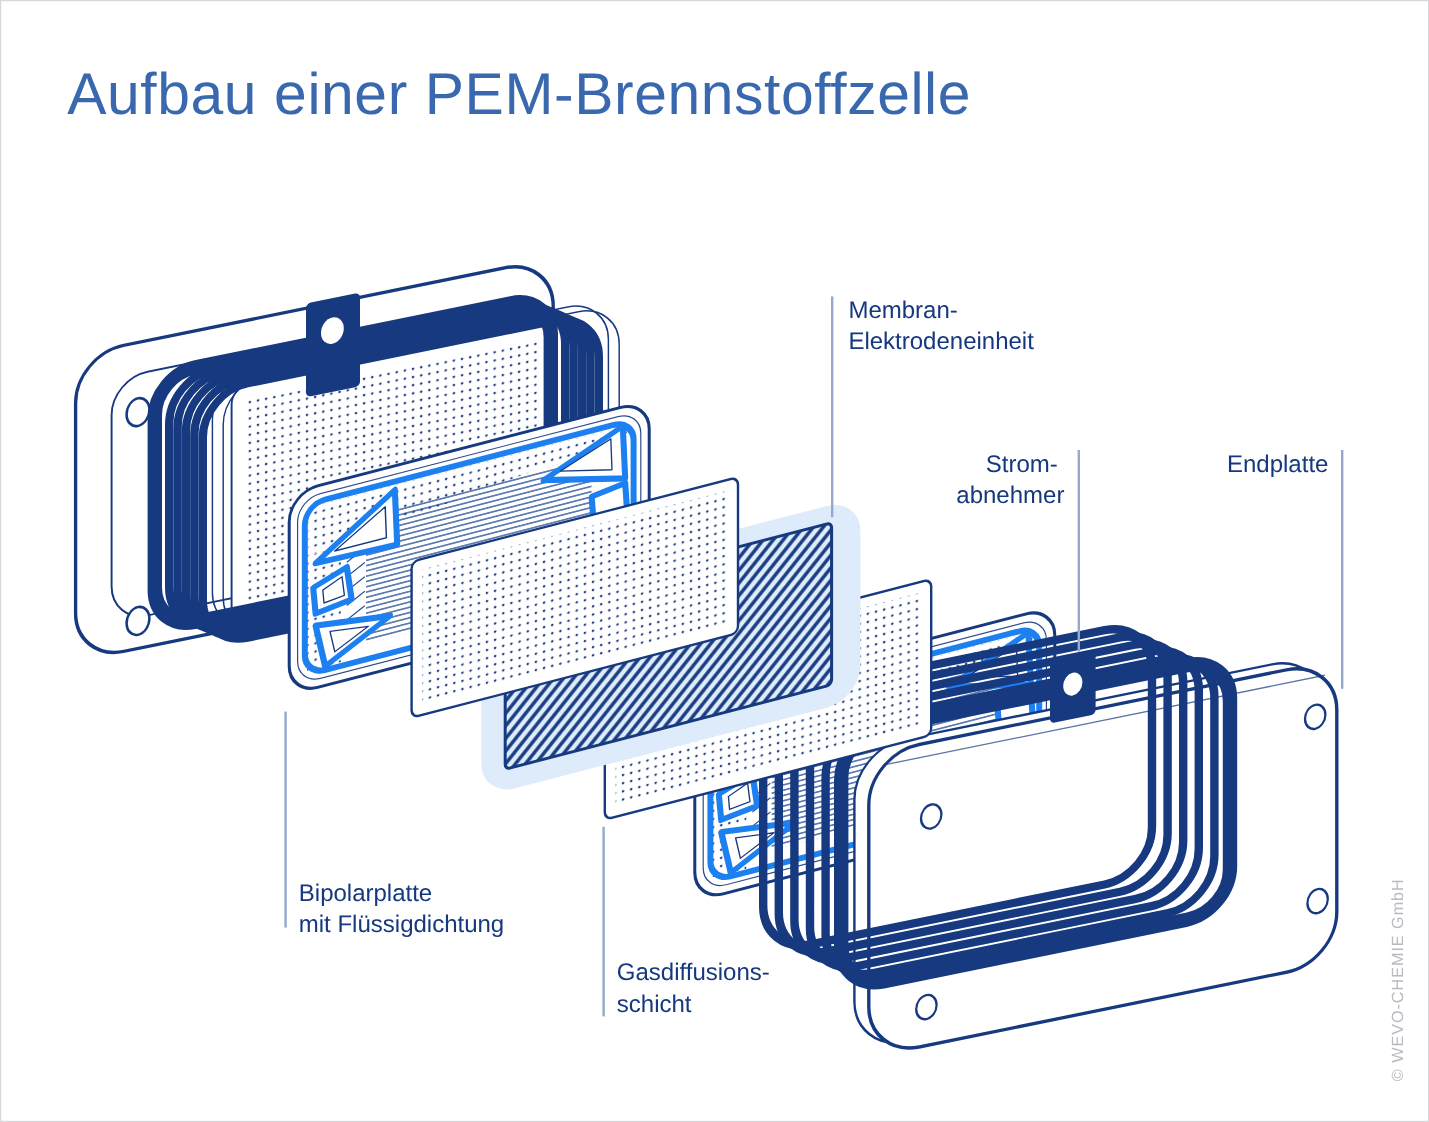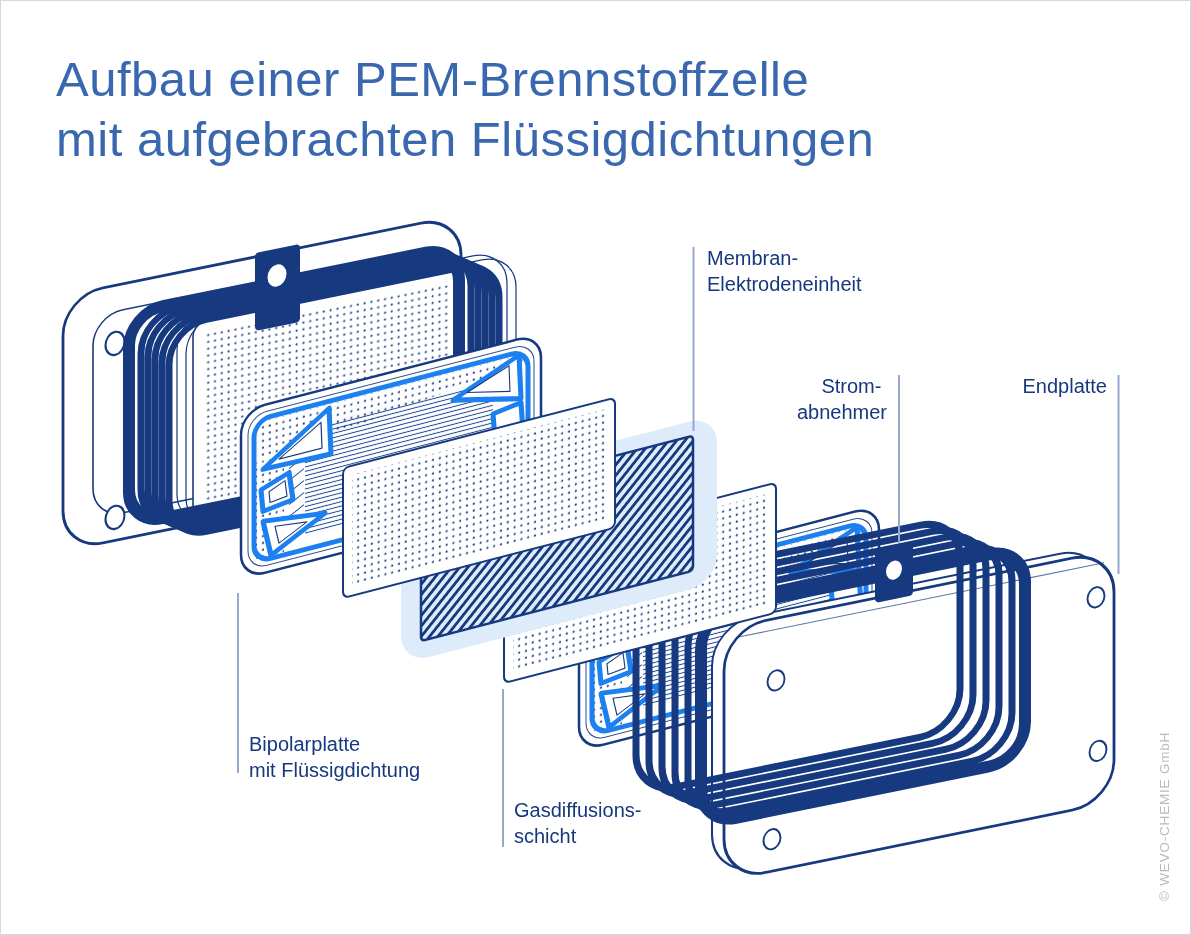--- a/index.html
+++ b/index.html
@@ -24,21 +24,20 @@
     font-size:20px;fill:#16387e;
   }
 </style>
 </head>
 <body>
 
 <div class="canvas">
 
   <div class="title">
     <div>Aufbau einer PEM-Brennstoffzelle</div>
-    <div>mit aufgebrachten Flüssigdichtungen</div>
   </div>
 
   <svg class="diagram-svg" width="1191" height="935" viewBox="0 0 1191 935">
     <defs>
       <pattern id="pat-dots" patternUnits="userSpaceOnUse" width="6.8" height="6.8">
         <circle cx="1.6" cy="1.6" r="1.1" fill="#1d3f85"></circle>
       </pattern>
       <pattern id="pat-hatch" patternUnits="userSpaceOnUse" width="7.4" height="7.4" patternTransform="rotate(-45)">
         <line x1="0" y1="3.7" x2="7.4" y2="3.7" stroke="#16397f" stroke-width="3.2"></line>
       </pattern>

